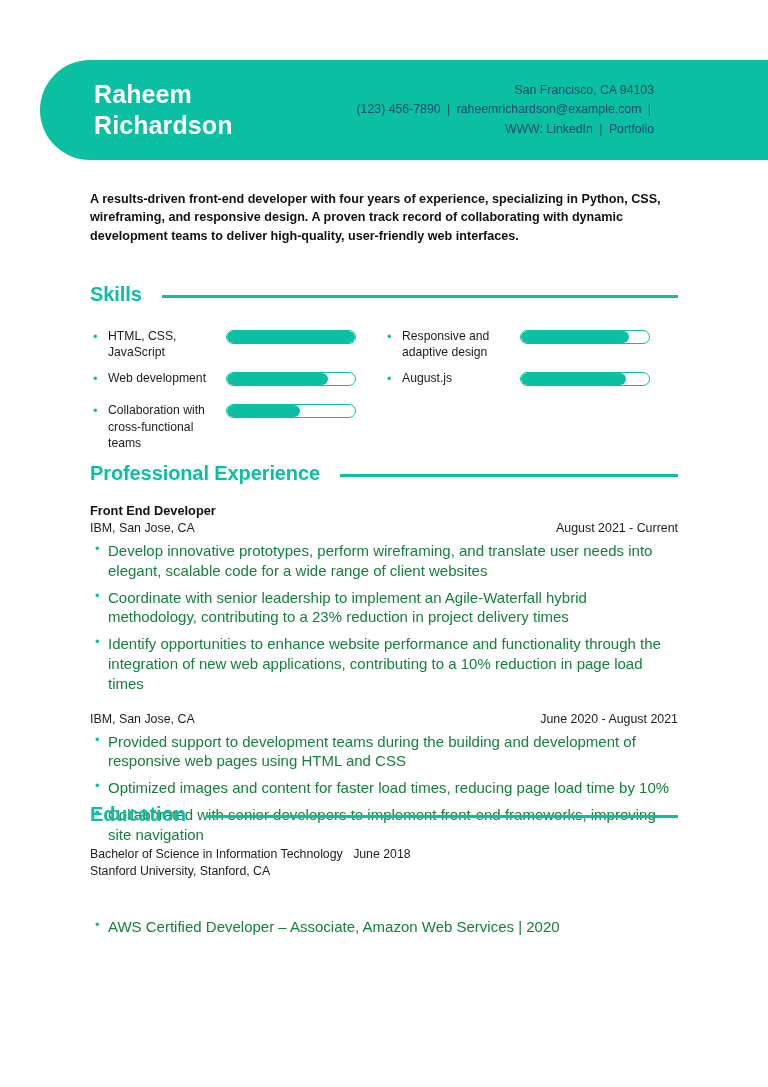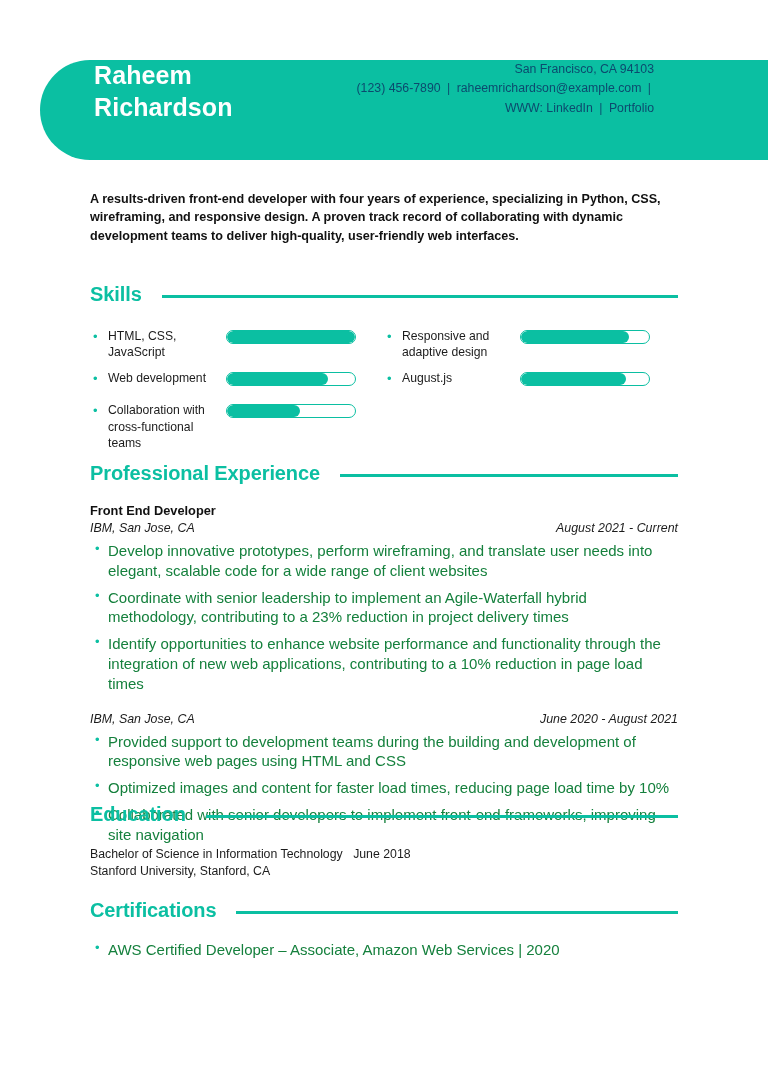--- a/index.html
+++ b/index.html
@@ -13,21 +13,21 @@
   .page { position: relative; width: 768px; height: 1087px; background:#fff; }
 
   
   .header {
     position: absolute;
     left: 40px; top: 60px;
     width: 728px; height: 100px;
     background: #0bbfa2;
     border-radius: 56px 0 0 56px;
     display: flex;
-    align-items: flex-start;
+    align-items: center;
     justify-content: space-between;
     padding: 0 0 0 54px;
   }
   .name {
     color: #ffffff;
     font-size: 25px;
     font-weight: bold;
     line-height: 1.26;
     letter-spacing: 0.1px;
   }
@@ -123,21 +123,20 @@
   .job-title {
     font-size: 12.8px;
     font-weight: bold;
     color: #111;
     margin-bottom: 3px;
   }
   .job-meta {
     display: flex;
     justify-content: space-between;
     align-items: flex-start;
-    font-style: italic;
     font-size: 12.4px;
     color: #1c1c1c;
     margin-bottom: 6px;
     gap: 32px;
   }
   .job-dates { white-space: nowrap; }
   .dot-list { list-style: none; }
   .dot-item {
     display: flex;
     align-items: flex-start;
@@ -309,24 +308,20 @@
     <div class="edu-block">
       <div class="edu-line">
         <span>Bachelor of Science in Information Technology</span>
         <span class="edu-date">June 2018</span>
       </div>
       <div class="edu-line">Stanford University, Stanford, CA</div>
     </div>
   </div>
 
   <div class="section" id="certifications-section">
-    <div class="sec-head">
-      <div class="sec-title">Certifications</div>
-      <div class="sec-rule"></div>
-    </div>
     <ul class="dot-list">
       <li class="dot-item">
         <span class="bullet">•</span>
         <span class="dot-text">AWS Certified Developer – Associate, Amazon Web Services | 2020</span>
       </li>
     </ul>
   </div>
 
 </div>
 

